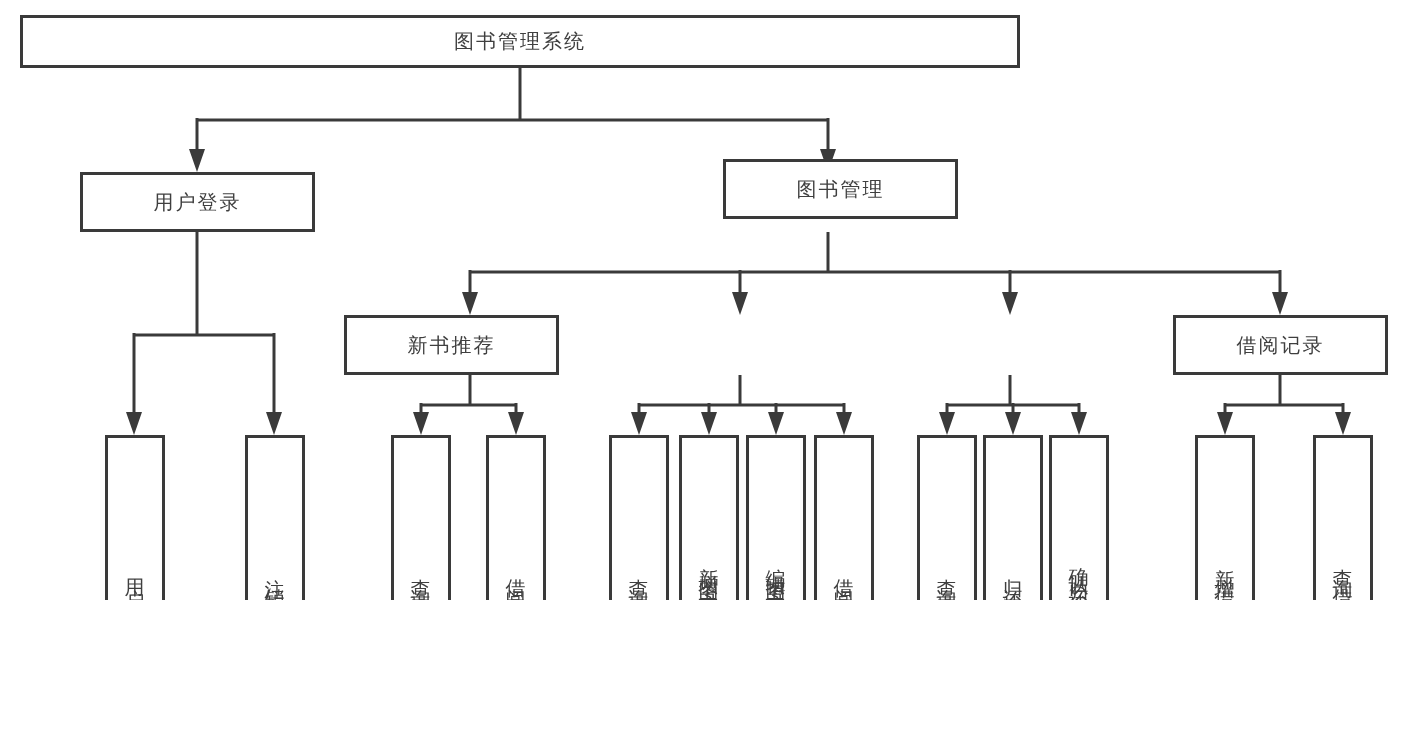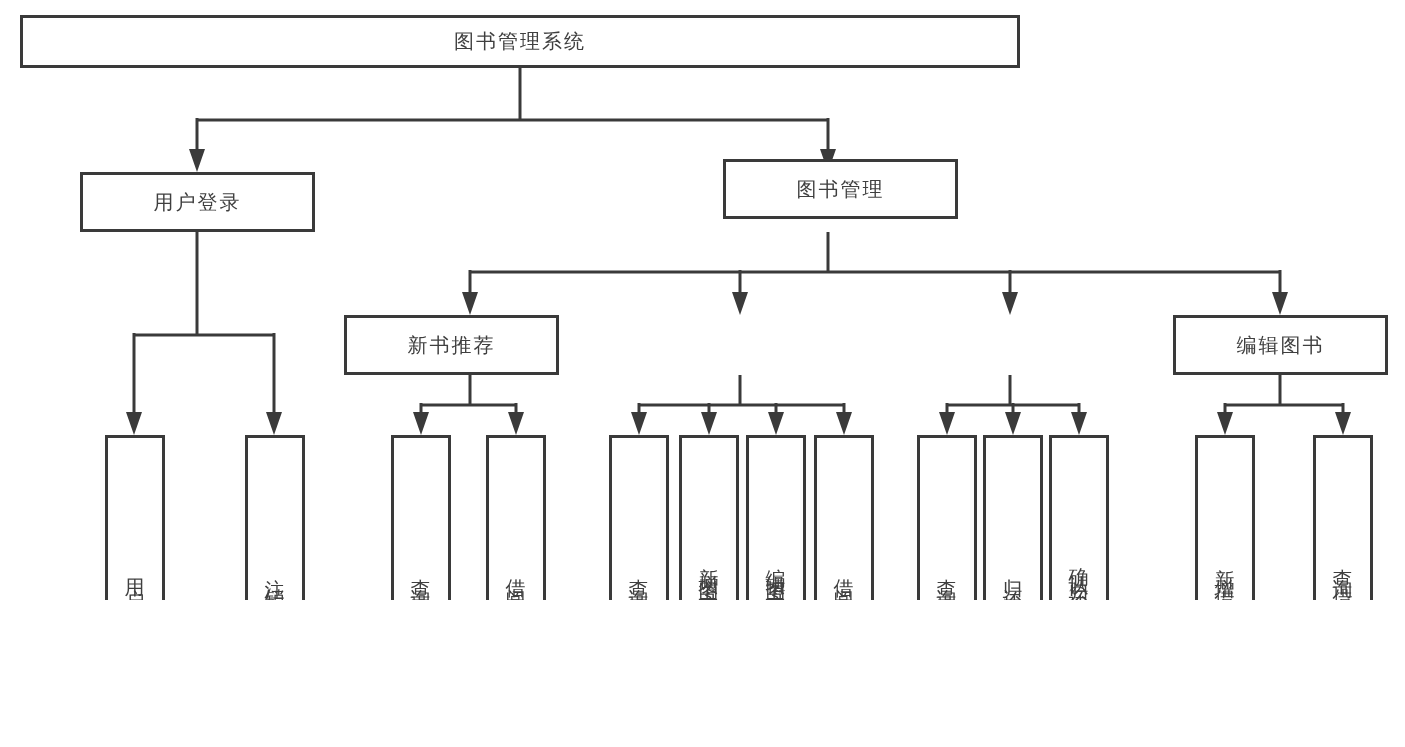--- a/index.html
+++ b/index.html
@@ -132,21 +132,21 @@
     <span class="hlabel">用户登录</span>
   </div>
   <div class="node" style="left:710px;top:159px;width:235px;height:60px;margin-left:13px;">
     <span class="hlabel">图书管理</span>
   </div>
 
   <div class="node" style="left:344px;top:315px;width:215px;height:60px;">
     <span class="hlabel">新书推荐</span>
   </div>
   <div class="node" style="left:1173px;top:315px;width:215px;height:60px;">
-    <span class="hlabel">编辑图书</span>
+    <span class="hlabel">借阅记录</span>
   </div>
 
   <div class="node leaf" style="left:105px;top:435px;width:60px;height:296px;">
     <span class="vlabel">用户登录</span>
   </div>
   <div class="node leaf" style="left:245px;top:435px;width:60px;height:296px;">
     <span class="vlabel">注销登录</span>
   </div>
 
   <div class="node leaf" style="left:391px;top:435px;width:60px;height:296px;">

